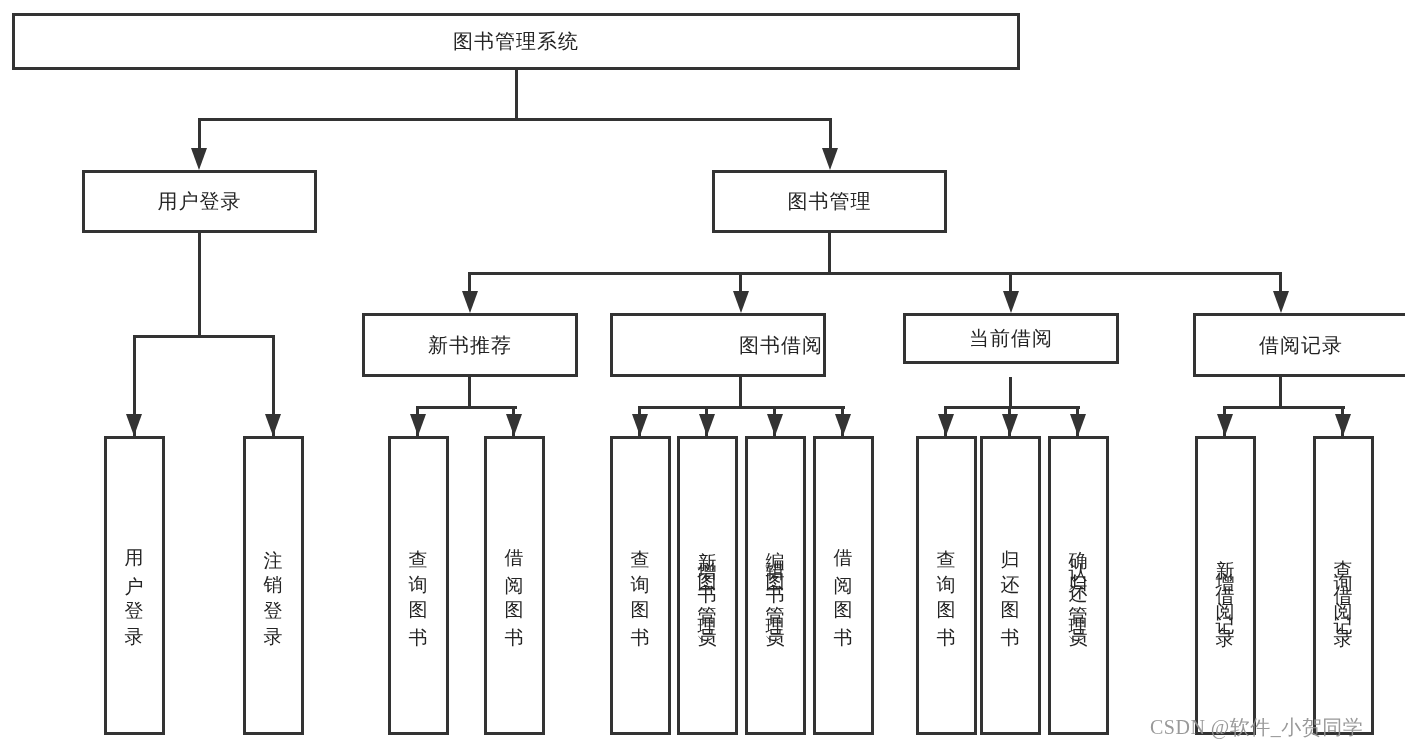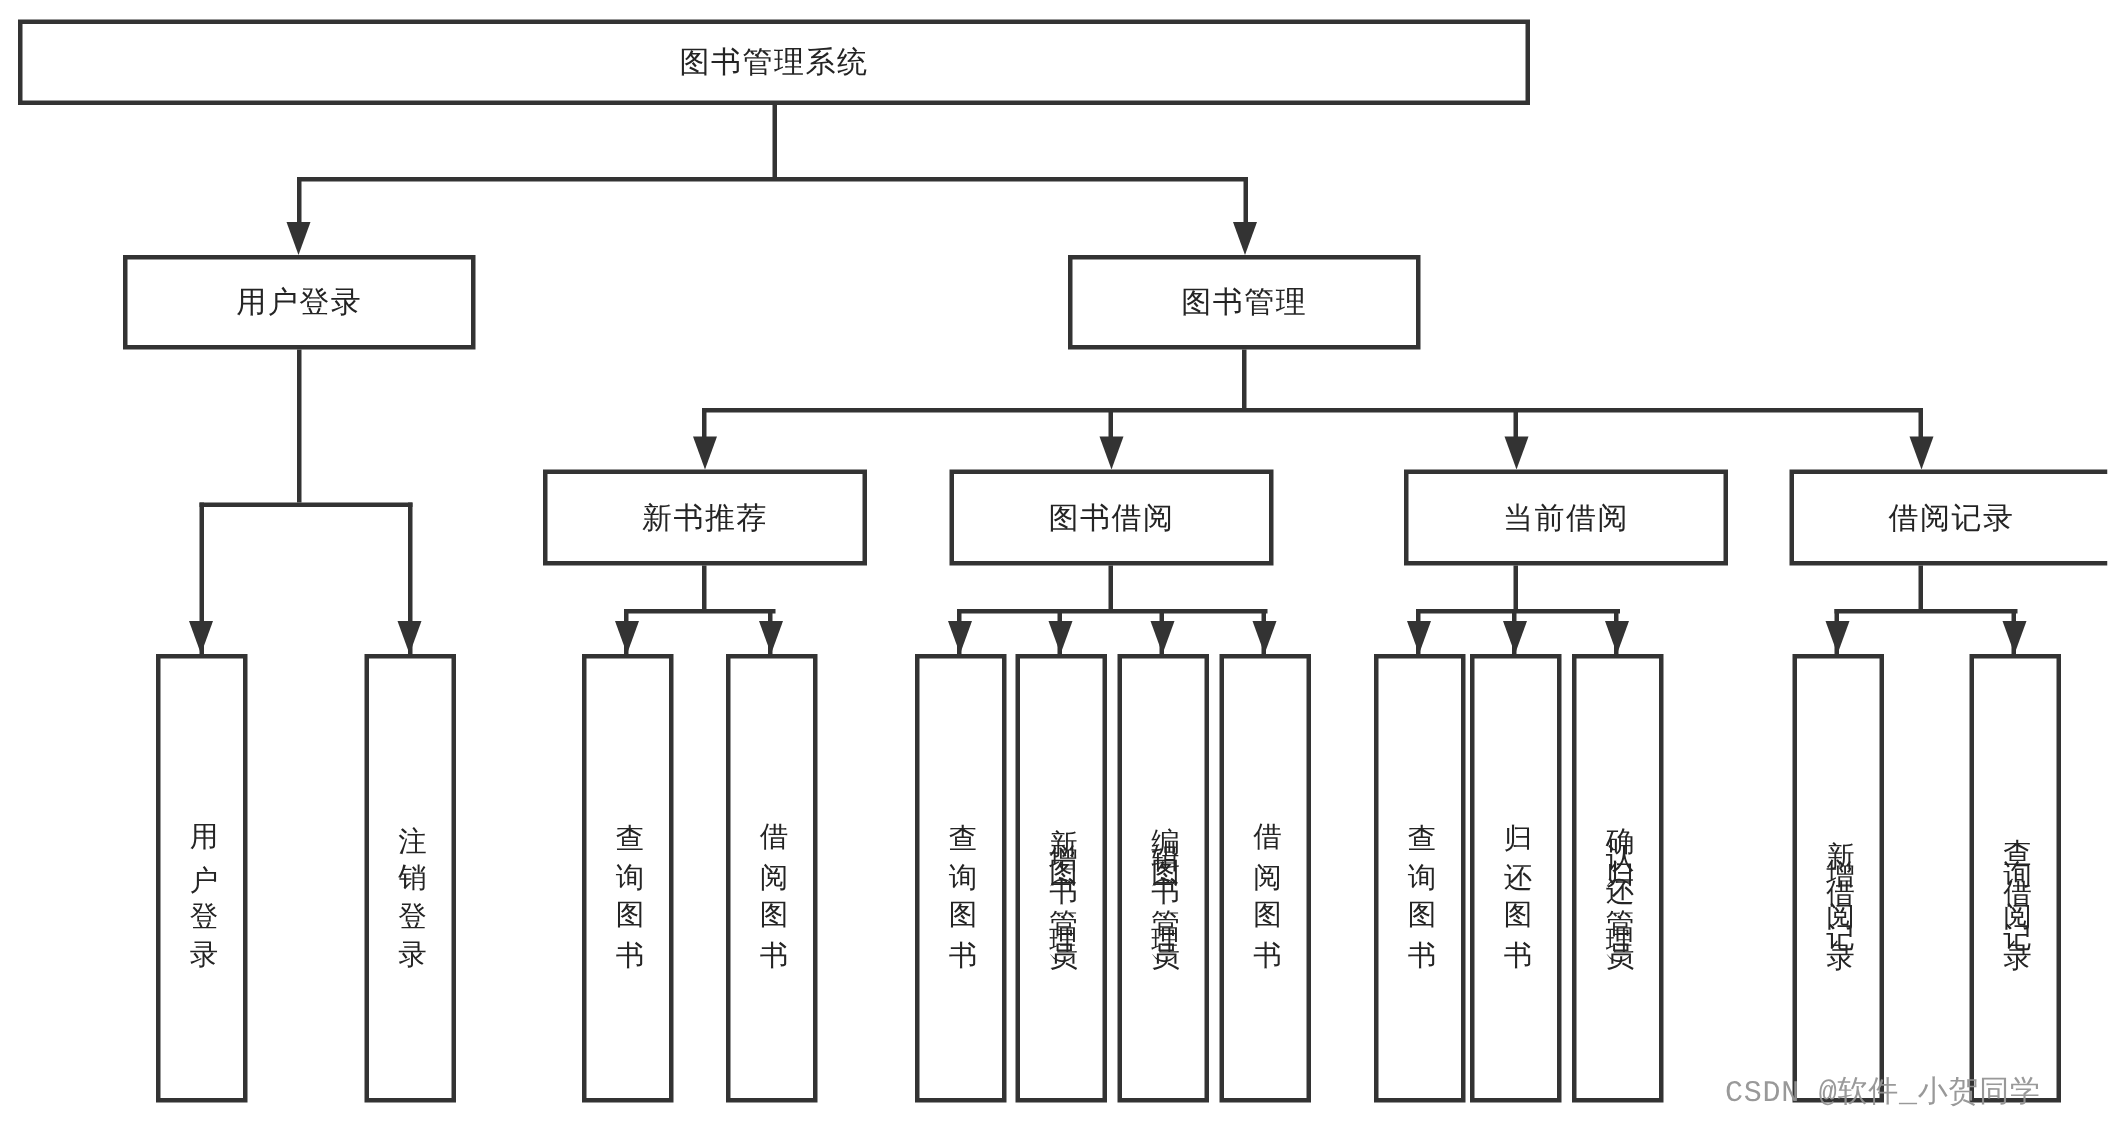--- a/index.html
+++ b/index.html
@@ -1,18 +1,18 @@
 <!DOCTYPE html>
 <html><head>
 <meta charset="utf-8">
 <style>
   html,body { margin:0; padding:0; background:#ffffff; }
   .canvas {
     position:relative; width:1405px; height:747px; background:#ffffff;
-    font-family:Liberation Mono, monospace; overflow:hidden;
+    font-family:Liberation Serif, serif; overflow:hidden;
   }
   .box {
     position:absolute; box-sizing:border-box; background:#ffffff;
     border:3px solid #333333; display:flex; align-items:center; justify-content:center;
     color:#242424;
   }
   .hlabel { font-size:20px; letter-spacing:1px; white-space:nowrap; }
   .leaf { width:61px; top:436px; height:299px; }
   .vtext {
     writing-mode:vertical-rl; text-orientation:mixed;
@@ -70,24 +70,24 @@
   <div class="vl" style="left:1009px; top:272px; height:22px;"></div>
   <div class="vl" style="left:1279px; top:272px; height:22px;"></div>
   <div class="ar" style="left:462px;  top:291px;"></div>
   <div class="ar" style="left:733px;  top:291px;"></div>
   <div class="ar" style="left:1003px; top:291px;"></div>
   <div class="ar" style="left:1273px; top:291px;"></div>
 
   <div class="box" style="left:362px;  top:313px; width:216px; height:64px;text-align:right;">
     <span class="hlabel">新书推荐</span>
   </div>
-  <div class="box" style="left:633px;  top:313px; width:216px; height:64px;">
+  <div class="box" style="left:610px;  top:313px; width:216px; height:64px;justify-content:flex-end;">
     <span class="hlabel">图书借阅</span>
   </div>
-  <div class="box" style="left:903px;  top:313px; width:216px; height:64px;margin-left:33px;">
+  <div class="box" style="left:903px;  top:313px; width:216px; height:51px;">
     <span class="hlabel">当前借阅</span>
   </div>
   <div class="box" style="left:1173px; top:313px; width:216px; height:64px;margin-left:20px;">
     <span class="hlabel">借阅记录</span>
   </div>
 
   <div class="vl" style="left:468px; top:377px; height:29px;"></div>
   <div class="hl" style="left:416px; top:406px; width:101px;"></div>
   <div class="vl" style="left:416px; top:406px; height:30px;"></div>
   <div class="vl" style="left:512px; top:406px; height:30px;"></div>

